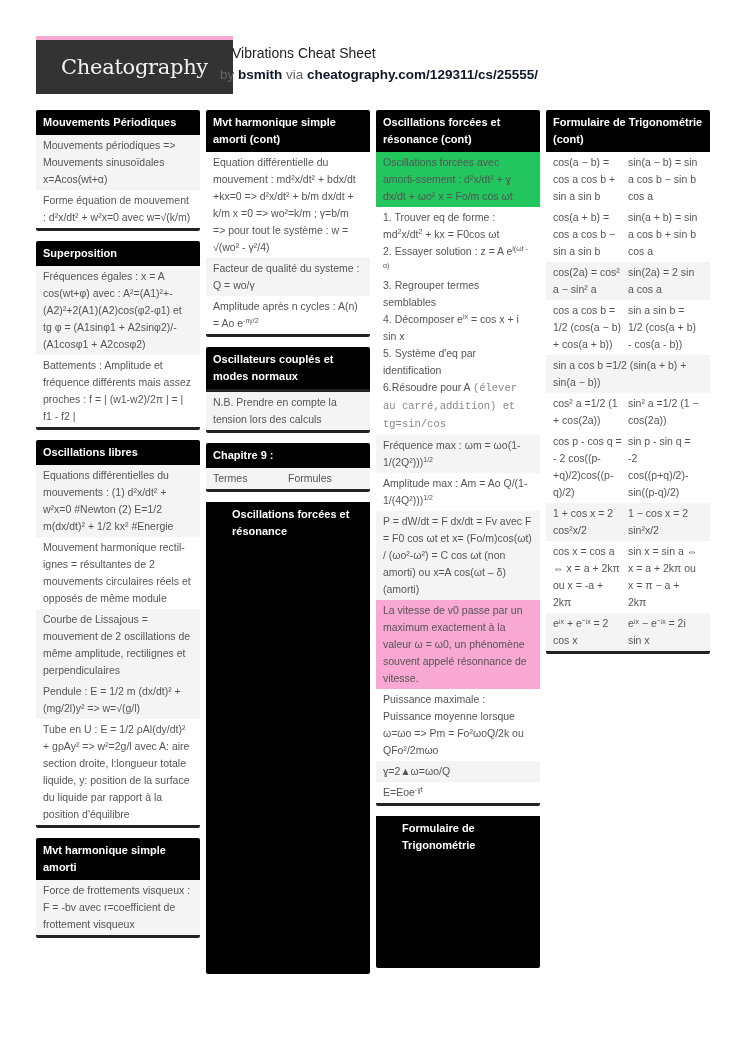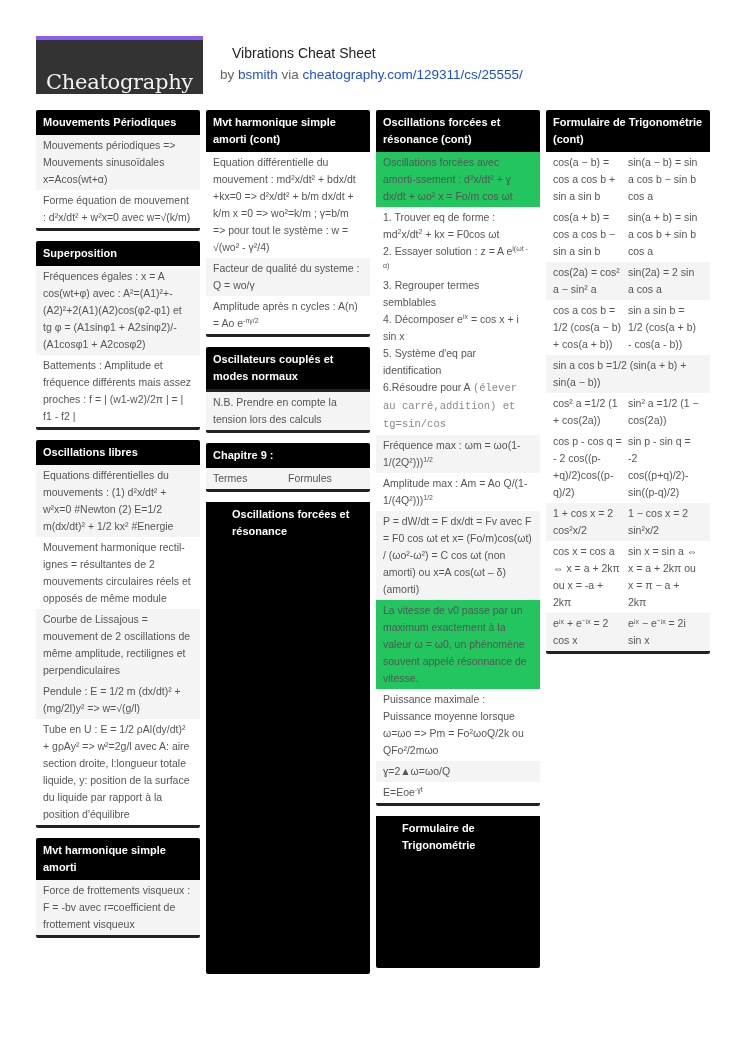--- a/index.html
+++ b/index.html
@@ -1,22 +1,22 @@
 <!DOCTYPE html>
 <html><head>
 <meta charset="utf-8">
 <style>
   * { box-sizing: border-box; margin: 0; padding: 0; }
   html, body { width: 750px; height: 1061px; background: #ffffff; overflow: hidden; }
   body { font-family: "Liberation Sans", sans-serif; color: #555555; position: relative; }
-  .logo { position: absolute; left: 36px; top: 36px; width: 167px; height: 58px; background: #333333; border-top: 4px solid #8b5cf6; display: flex; align-items: flex-end; justify-content: center; }
+  .logo { position: absolute; left: 36px; top: 36px; width: 197px; height: 58px; background: #333333; border-top: 4px solid #f9a8d4; display: flex; align-items: center; justify-content: center; }
   .logo span { color: #f2f2f2; font-family: "DejaVu Serif", serif; font-size: 21px; letter-spacing: -0.3px; }
   .title { position: absolute; left: 232px; top: 45px; font-size: 14px; color: #222; }
   .byline { position: absolute; left: 220px; top: 67px; font-size: 13.5px; color: #666; }
-  .byline b { font-weight: normal; color: #1d4ed8; }
+  .byline b { font-weight: bold; color: #0f172a; }
   .col { position: absolute; top: 110px; width: 164px; }
   .box { margin-bottom: 10px; border-bottom: 3px solid #222; border-radius: 0 0 2px 2px; }
   .box.open { border-bottom: none; padding-left: 19px; }
   .hdr { background: #000; color: #fff; font-weight: bold; font-size: 11px; line-height: 17px; padding: 4px 7px; border-radius: 2px 2px 0 0; }
   .row { font-size: 10.5px; line-height: 17px; padding: 2px 7px; color: #555; }
   .row:nth-child(even) { background: #f4f4f4; }
   .row:nth-child(odd) { background: #ffffff; }
   .row sup { font-size: 7px; line-height: 0; }
   .mono { font-family: "Liberation Mono", monospace; color: #888; }
   .two { display: flex; }
@@ -95,21 +95,21 @@
       <div><span>1. Trouver eq de forme : md</span><sup>2</sup><span>x/dt</span><sup>2</sup><span> + kx = F0cos ωt</span></div>
       <div><span>2. Essayer solution : z = A e</span><sup>i(ωt - α)</sup></div>
       <div>3. Regrouper termes semblables</div>
       <div><span>4. Décomposer e</span><sup>ix</sup><span> = cos x + i sin x</span></div>
       <div>5. Système d'eq par identification</div>
       <div><span>6.Résoudre pour A </span><span class="mono">(élever au carré,addition) et tg=sin/cos</span></div>
     </div>
     <div class="row" style="background:#f4f4f4"><span>Fréquence max : ωm = ωo(1-1/(2Q²))</span>)<sup>1/2</sup></div>
     <div class="row" style="background:#fff"><span>Amplitude max : Am = Ao Q/(1-1/(4Q²))</span>)<sup>1/2</sup></div>
     <div class="row" style="background:#f4f4f4">P = dW/dt = F dx/dt = Fv avec F = F0 cos ωt et x= (Fo/m)cos(ωt) / (ωo²-ω²) = C cos ωt (non amorti) ou x=A cos(ωt – δ) (amorti)</div>
-    <div class="row" style="background:#22c55e">La vitesse de v0 passe par un maximum exactement à la valeur ω = ω0, un phénomène souvent appelé résonnance de vitesse.</div>
+    <div class="row" style="background:#f9a8d4">La vitesse de v0 passe par un maximum exactement à la valeur ω = ω0, un phénomène souvent appelé résonnance de vitesse.</div>
     <div class="row" style="background:#fff">Puissance maximale : Puissance moyenne lorsque ω=ωo =&gt; Pm = Fo²ωoQ/2k ou QFo²/2mωo</div>
     <div class="row" style="background:#f4f4f4">ɣ=2▲ω=ωo/Q</div>
     <div class="row" style="background:#fff"><span>E=Eoe</span><sup>-ɣt</sup></div>
   </div>
   <div class="box open blackfill" style="height:152px;">
     <div class="hdr">Formulaire de Trigonométrie</div>
   </div>
 </div>
 
 <div class="col" style="left:546px;">

